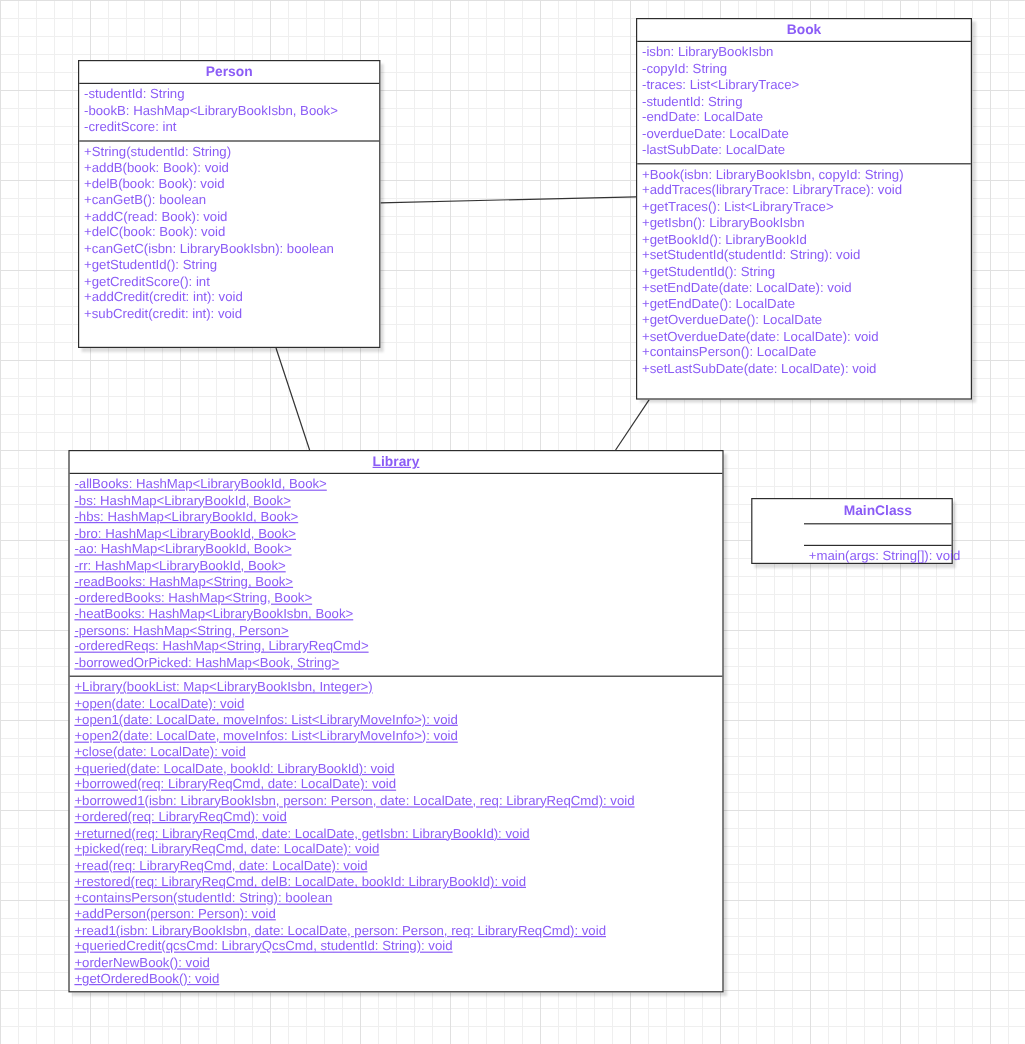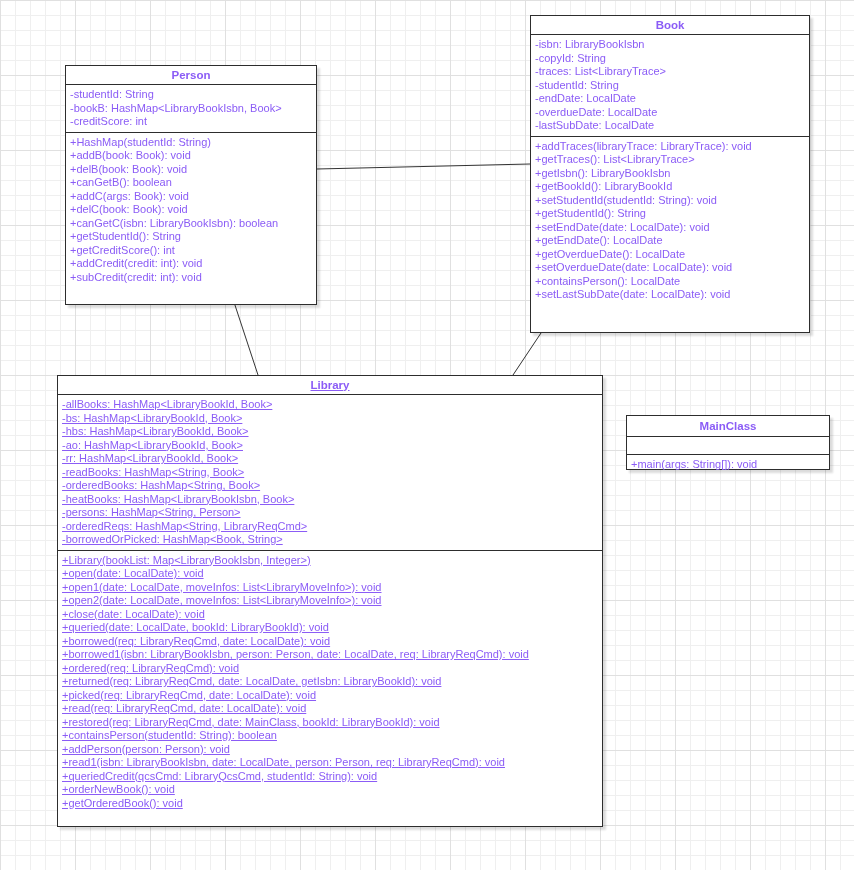--- a/index.html
+++ b/index.html
@@ -45,24 +45,24 @@
   .uml-methods{
     flex:1 1 auto;
     padding:3px 4px;
   }
   .member{
     font-size:11px;
     line-height:13.5px;
     white-space:nowrap;
   }
   
-  .box-person   {left:65px;  top:65px;  width:252px; height:240px;}
+  .box-person   {left:65px;  top:50px;  width:252px; height:240px;}
   .box-book     {left:530px; top:15px;  width:280px; height:318px;}
   .box-library  {left:57px;  top:375px; width:546px; height:452px;text-decoration:underline;}
-  .box-mainclass{left:626px; top:415px; width:204px; height:55px;}
+  .box-mainclass{left:626px; top:415px; width:168px; height:55px;padding-left:43px;}
   .box-mainclass .uml-attrs{min-height:11px;}
   .box-mainclass .uml-title{padding:4px 4px;}
 </style>
 </head>
 <body>
 
 <div class="canvas">
 
   <svg class="edges" width="854" height="870" viewBox="0 0 854 870">
     <line x1="317" y1="169" x2="530" y2="164" stroke="#333333" stroke-width="1"></line>
@@ -71,25 +71,25 @@
   </svg>
 
   <div class="uml-class box-person">
     <div class="uml-title">Person</div>
     <div class="uml-attrs">
         <div class="member">-studentId: String</div>
         <div class="member">-bookB: HashMap&lt;LibraryBookIsbn, Book&gt;</div>
         <div class="member">-creditScore: int</div>
       </div>
     <div class="uml-methods">
-        <div class="member">+HashMap(studentId: String)</div>
+        <div class="member">+String(studentId: String)</div>
         <div class="member">+addB(book: Book): void</div>
         <div class="member">+delB(book: Book): void</div>
         <div class="member">+canGetB(): boolean</div>
-        <div class="member">+addC(args: Book): void</div>
+        <div class="member">+addC(read: Book): void</div>
         <div class="member">+delC(book: Book): void</div>
         <div class="member">+canGetC(isbn: LibraryBookIsbn): boolean</div>
         <div class="member">+getStudentId(): String</div>
         <div class="member">+getCreditScore(): int</div>
         <div class="member">+addCredit(credit: int): void</div>
         <div class="member">+subCredit(credit: int): void</div>
       </div>
   </div>
 
   <div class="uml-class box-book">
@@ -97,20 +97,21 @@
     <div class="uml-attrs">
         <div class="member">-isbn: LibraryBookIsbn</div>
         <div class="member">-copyId: String</div>
         <div class="member">-traces: List&lt;LibraryTrace&gt;</div>
         <div class="member">-studentId: String</div>
         <div class="member">-endDate: LocalDate</div>
         <div class="member">-overdueDate: LocalDate</div>
         <div class="member">-lastSubDate: LocalDate</div>
       </div>
     <div class="uml-methods">
+        <div class="member">+Book(isbn: LibraryBookIsbn, copyId: String)</div>
         <div class="member">+addTraces(libraryTrace: LibraryTrace): void</div>
         <div class="member">+getTraces(): List&lt;LibraryTrace&gt;</div>
         <div class="member">+getIsbn(): LibraryBookIsbn</div>
         <div class="member">+getBookId(): LibraryBookId</div>
         <div class="member">+setStudentId(studentId: String): void</div>
         <div class="member">+getStudentId(): String</div>
         <div class="member">+setEndDate(date: LocalDate): void</div>
         <div class="member">+getEndDate(): LocalDate</div>
         <div class="member">+getOverdueDate(): LocalDate</div>
         <div class="member">+setOverdueDate(date: LocalDate): void</div>
@@ -118,20 +119,21 @@
         <div class="member">+setLastSubDate(date: LocalDate): void</div>
       </div>
   </div>
 
   <div class="uml-class box-library">
     <div class="uml-title">Library</div>
     <div class="uml-attrs">
         <div class="member">-allBooks: HashMap&lt;LibraryBookId, Book&gt;</div>
         <div class="member">-bs: HashMap&lt;LibraryBookId, Book&gt;</div>
         <div class="member">-hbs: HashMap&lt;LibraryBookId, Book&gt;</div>
+        <div class="member">-bro: HashMap&lt;LibraryBookId, Book&gt;</div>
         <div class="member">-ao: HashMap&lt;LibraryBookId, Book&gt;</div>
         <div class="member">-rr: HashMap&lt;LibraryBookId, Book&gt;</div>
         <div class="member">-readBooks: HashMap&lt;String, Book&gt;</div>
         <div class="member">-orderedBooks: HashMap&lt;String, Book&gt;</div>
         <div class="member">-heatBooks: HashMap&lt;LibraryBookIsbn, Book&gt;</div>
         <div class="member">-persons: HashMap&lt;String, Person&gt;</div>
         <div class="member">-orderedReqs: HashMap&lt;String, LibraryReqCmd&gt;</div>
         <div class="member">-borrowedOrPicked: HashMap&lt;Book, String&gt;</div>
       </div>
     <div class="uml-methods">
@@ -140,21 +142,21 @@
         <div class="member">+open1(date: LocalDate, moveInfos: List&lt;LibraryMoveInfo&gt;): void</div>
         <div class="member">+open2(date: LocalDate, moveInfos: List&lt;LibraryMoveInfo&gt;): void</div>
         <div class="member">+close(date: LocalDate): void</div>
         <div class="member">+queried(date: LocalDate, bookId: LibraryBookId): void</div>
         <div class="member">+borrowed(req: LibraryReqCmd, date: LocalDate): void</div>
         <div class="member">+borrowed1(isbn: LibraryBookIsbn, person: Person, date: LocalDate, req: LibraryReqCmd): void</div>
         <div class="member">+ordered(req: LibraryReqCmd): void</div>
         <div class="member">+returned(req: LibraryReqCmd, date: LocalDate, getIsbn: LibraryBookId): void</div>
         <div class="member">+picked(req: LibraryReqCmd, date: LocalDate): void</div>
         <div class="member">+read(req: LibraryReqCmd, date: LocalDate): void</div>
-        <div class="member">+restored(req: LibraryReqCmd, date: MainClass, bookId: LibraryBookId): void</div>
+        <div class="member">+restored(req: LibraryReqCmd, delB: LocalDate, bookId: LibraryBookId): void</div>
         <div class="member">+containsPerson(studentId: String): boolean</div>
         <div class="member">+addPerson(person: Person): void</div>
         <div class="member">+read1(isbn: LibraryBookIsbn, date: LocalDate, person: Person, req: LibraryReqCmd): void</div>
         <div class="member">+queriedCredit(qcsCmd: LibraryQcsCmd, studentId: String): void</div>
         <div class="member">+orderNewBook(): void</div>
         <div class="member">+getOrderedBook(): void</div>
       </div>
   </div>
 
   <div class="uml-class box-mainclass">

